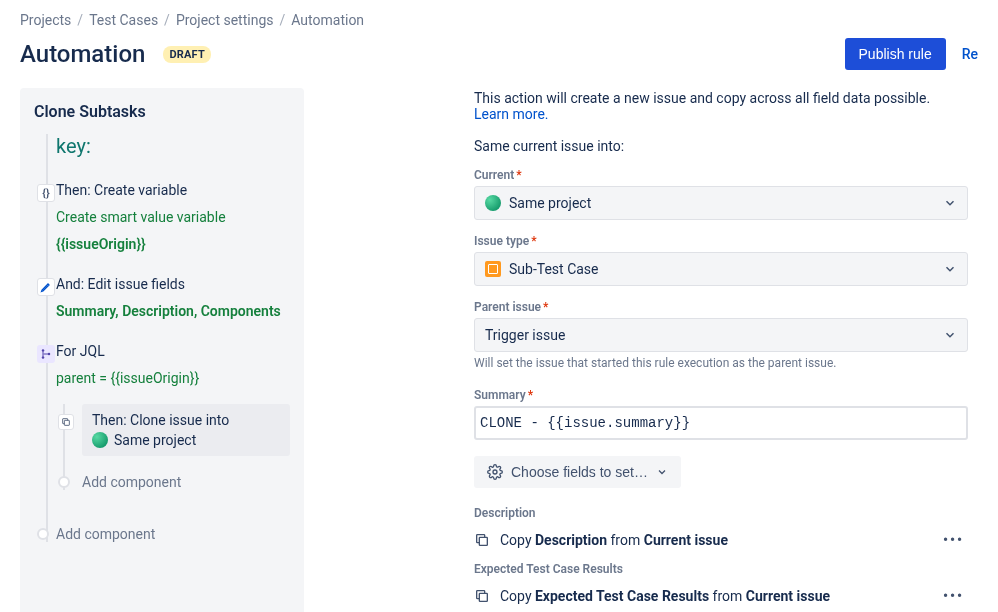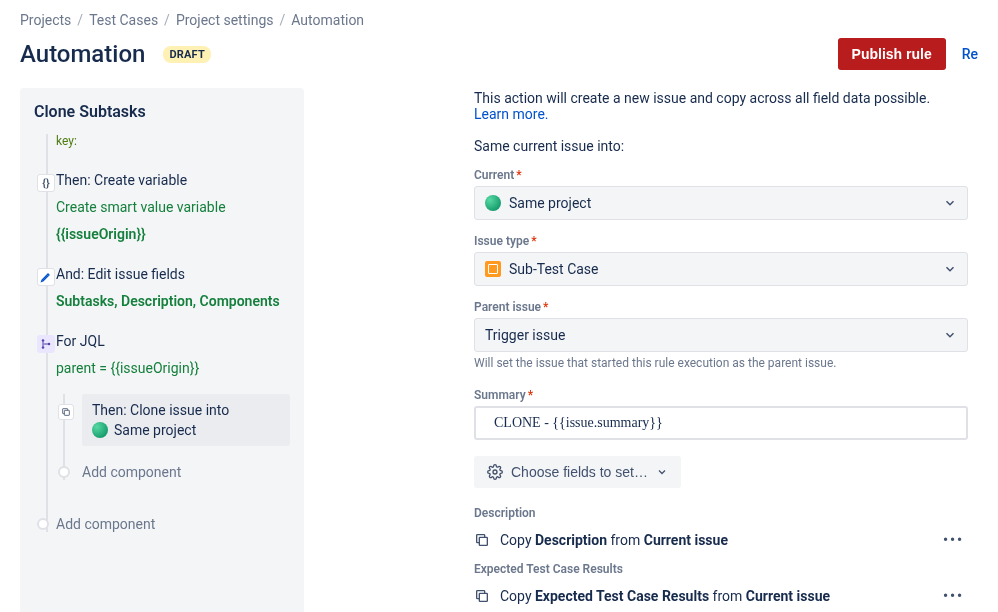--- a/index.html
+++ b/index.html
@@ -18,34 +18,34 @@
   .breadcrumbs { display:flex; align-items:center; gap:6px; color:#6B778C; font-size:14px; padding:4px 0 10px 0;}
   .breadcrumbs a { color:#6B778C; text-decoration:none;}
   .breadcrumbs .sep { color:#a5adba; }
 
   
   .title-row { display:flex; align-items:center; justify-content:space-between; margin-bottom:18px;}
   .title-left { display:flex; align-items:center; gap:18px;}
   .title-left h1 { font-size:24px; font-weight:500; color:#172B4D;}
   .draft-badge { background:#FFF0B3; color:#172B4D; font-size:11px; font-weight:700; padding:2px 6px; border-radius:8px; letter-spacing:.2px;}
   .title-right { display:flex; align-items:center; gap:16px;}
-  .btn-primary { background:#b91c1c; color:#fff; border:none; font-size:14px; font-weight:700; padding:8px 14px; border-radius:3px; cursor:pointer;}
+  .btn-primary { background:#1d4ed8; color:#fff; border:none; font-size:14px; font-weight:400; padding:8px 14px; border-radius:3px; cursor:pointer;}
   .link-right { color:#0052CC; font-weight:500; }
 
   
   .cols { display:flex; gap: 20px; }
   .left-col { width:284px; flex-shrink:0; background:#F4F5F7; border-radius:4px; padding:14px 14px 28px 14px; }
   .right-col { flex:1; padding-top:2px; padding-left:150px; padding-right:10px;}
 
   .panel-title { font-size:16px; font-weight:600; color:#172B4D; margin-bottom:8px;}
 
   
   .tree { position:relative; padding-left:22px;}
   .tree::before { content:""; position:absolute; left:12px; top:0; bottom:0; width:2px; background:#DFE1E6;}
-  .key-text { color:#4d7c0f; font-size:12px; margin-bottom:24px; margin-top:13px;}
+  .key-text { color:#0f766e; font-size:20px; margin-bottom:24px; margin-top:13px;}
   .node { position:relative; margin-bottom:24px; }
   .node-icon { position:absolute; left:-19px; top:2px; width:18px; height:18px; border-radius:3px; display:flex; align-items:center; justify-content:center; font-size:11px; background:#fff;}
   .icon-braces { color:#42526E; font-weight:600; border:1px solid #dfe1e6;}
   .icon-pencil { color:#0052CC; border:1px solid #dfe1e6;}
   .icon-branch { background:#EAE6FF; color:#5243AA; }
   .node-title { font-size:14px; color:#172B4D; font-weight:400;}
   .node-desc { font-size:14px; color:#15803d; margin-top:11px;}
   .node-strong { font-weight:600; }
 
   .sub-tree { position:relative; padding-left:26px; margin-top:18px;}
@@ -65,21 +65,21 @@
   .section-lead { font-size:14px; color:#172B4D; margin-bottom:14px;}
   .form-label { font-size:12px; color:#6B778C; font-weight:600; margin-bottom:4px; display:flex; align-items:center; gap:2px;}
   .req-star { color:#DE350B; }
   .select-field { background:#F4F5F7; border:1px solid #DFE1E6; border-radius:3px; padding:8px 10px; display:flex; align-items:center; justify-content:space-between; font-size:14px; color:#172B4D; margin-bottom:14px; cursor:pointer;}
   .select-field .lead { display:flex; align-items:center; gap:8px;}
   .chev { color:#42526E; }
   .orange-ico { width:16px; height:16px; background:#FF991F; border-radius:2px; display:inline-block; position:relative;}
   .orange-ico::after{content:""; position:absolute; inset:3px; border:1.5px solid #fff; border-radius:1px;}
   .helper-text { font-size:12px; color:#6B778C; margin-top:-10px; margin-bottom:18px;}
 
-  .text-input { width:100%; border:2px solid #DFE1E6; border-radius:3px; padding:7px 18px; font-size:14px; color:#172B4D; font-family:Liberation Serif, serif; margin-bottom:16px;}
+  .text-input { width:100%; border:2px solid #DFE1E6; border-radius:3px; padding:7px 4px; font-size:14px; color:#172B4D; font-family:Liberation Mono, monospace; margin-bottom:16px;}
 
   .choose-btn { display:inline-flex; align-items:center; gap:8px; background:#F4F5F7; border:1px solid transparent; border-radius:3px; padding:7px 12px; font-size:14px; font-weight:500; color:#42526E; cursor:pointer; margin-bottom:18px;}
 
   .field-group-label { font-size:12px; color:#6B778C; font-weight:600; margin-bottom:6px;}
   .copy-row { display:flex; align-items:center; justify-content:space-between; padding:6px 0 14px 0;}
   .copy-left { display:flex; align-items:center; gap:10px; font-size:14px;}
   .copy-ico { color:#42526E; flex-shrink:0;}
   .dots { color:#42526E; letter-spacing:2px; font-weight:700; cursor:pointer; padding:0 4px;}
 
   svg { display:block; }
@@ -125,21 +125,21 @@
           <div class="node-desc node-strong">{{issueOrigin}}</div>
         </div>
 
         <div class="node">
           <span class="node-icon icon-pencil">
             <svg width="12" height="12" viewBox="0 0 24 24" fill="none" stroke="#0052CC" stroke-width="2.5">
                 <path d="M3 21l3-1 12-12-2-2L4 18l-1 3z"></path>
               </svg>
           </span>
           <div class="node-title">And: Edit issue fields</div>
-          <div class="node-desc node-strong">Subtasks, Description, Components</div>
+          <div class="node-desc node-strong">Summary, Description, Components</div>
         </div>
 
         <div class="node" style="margin-bottom:0;">
           <span class="node-icon icon-branch">
             <svg width="12" height="12" viewBox="0 0 24 24" fill="#5243AA">
                 <circle cx="6" cy="5" r="2.5"></circle>
                 <circle cx="6" cy="19" r="2.5"></circle>
                 <circle cx="18" cy="12" r="2.5"></circle>
                 <path d="M6 7v10M7 12h9" stroke="#5243AA" stroke-width="2" fill="none"></path>
               </svg>

